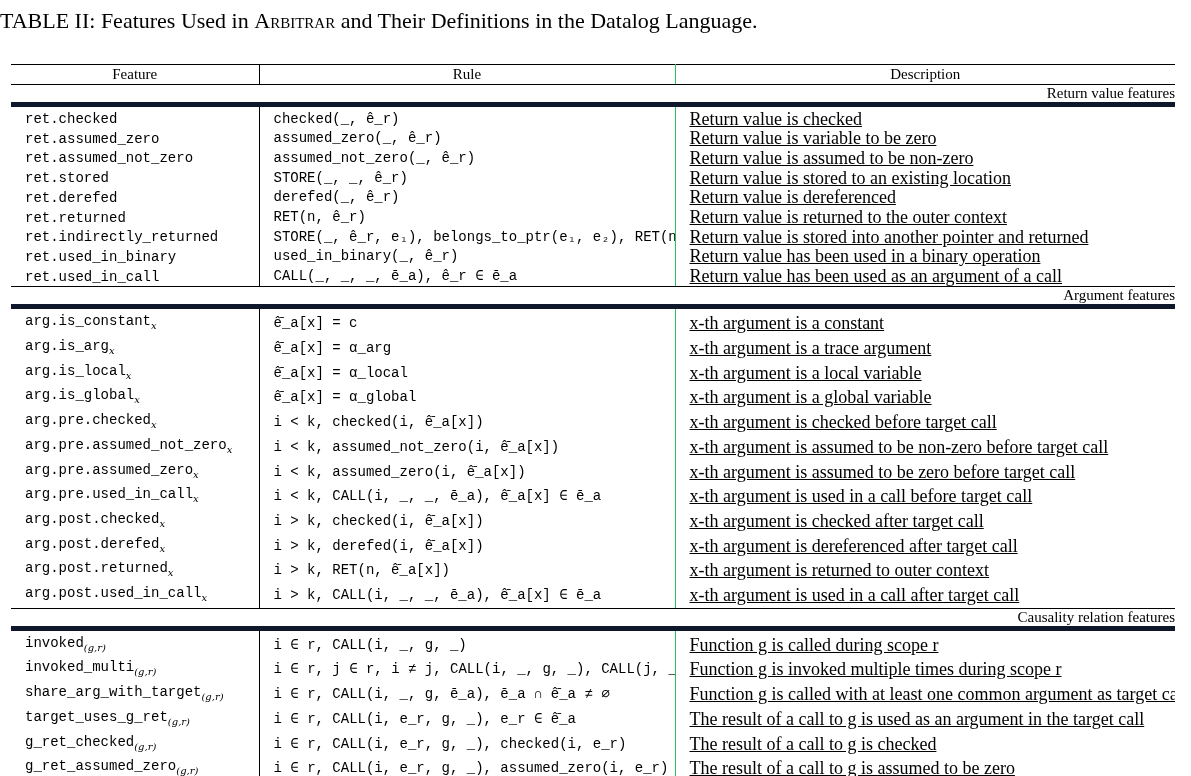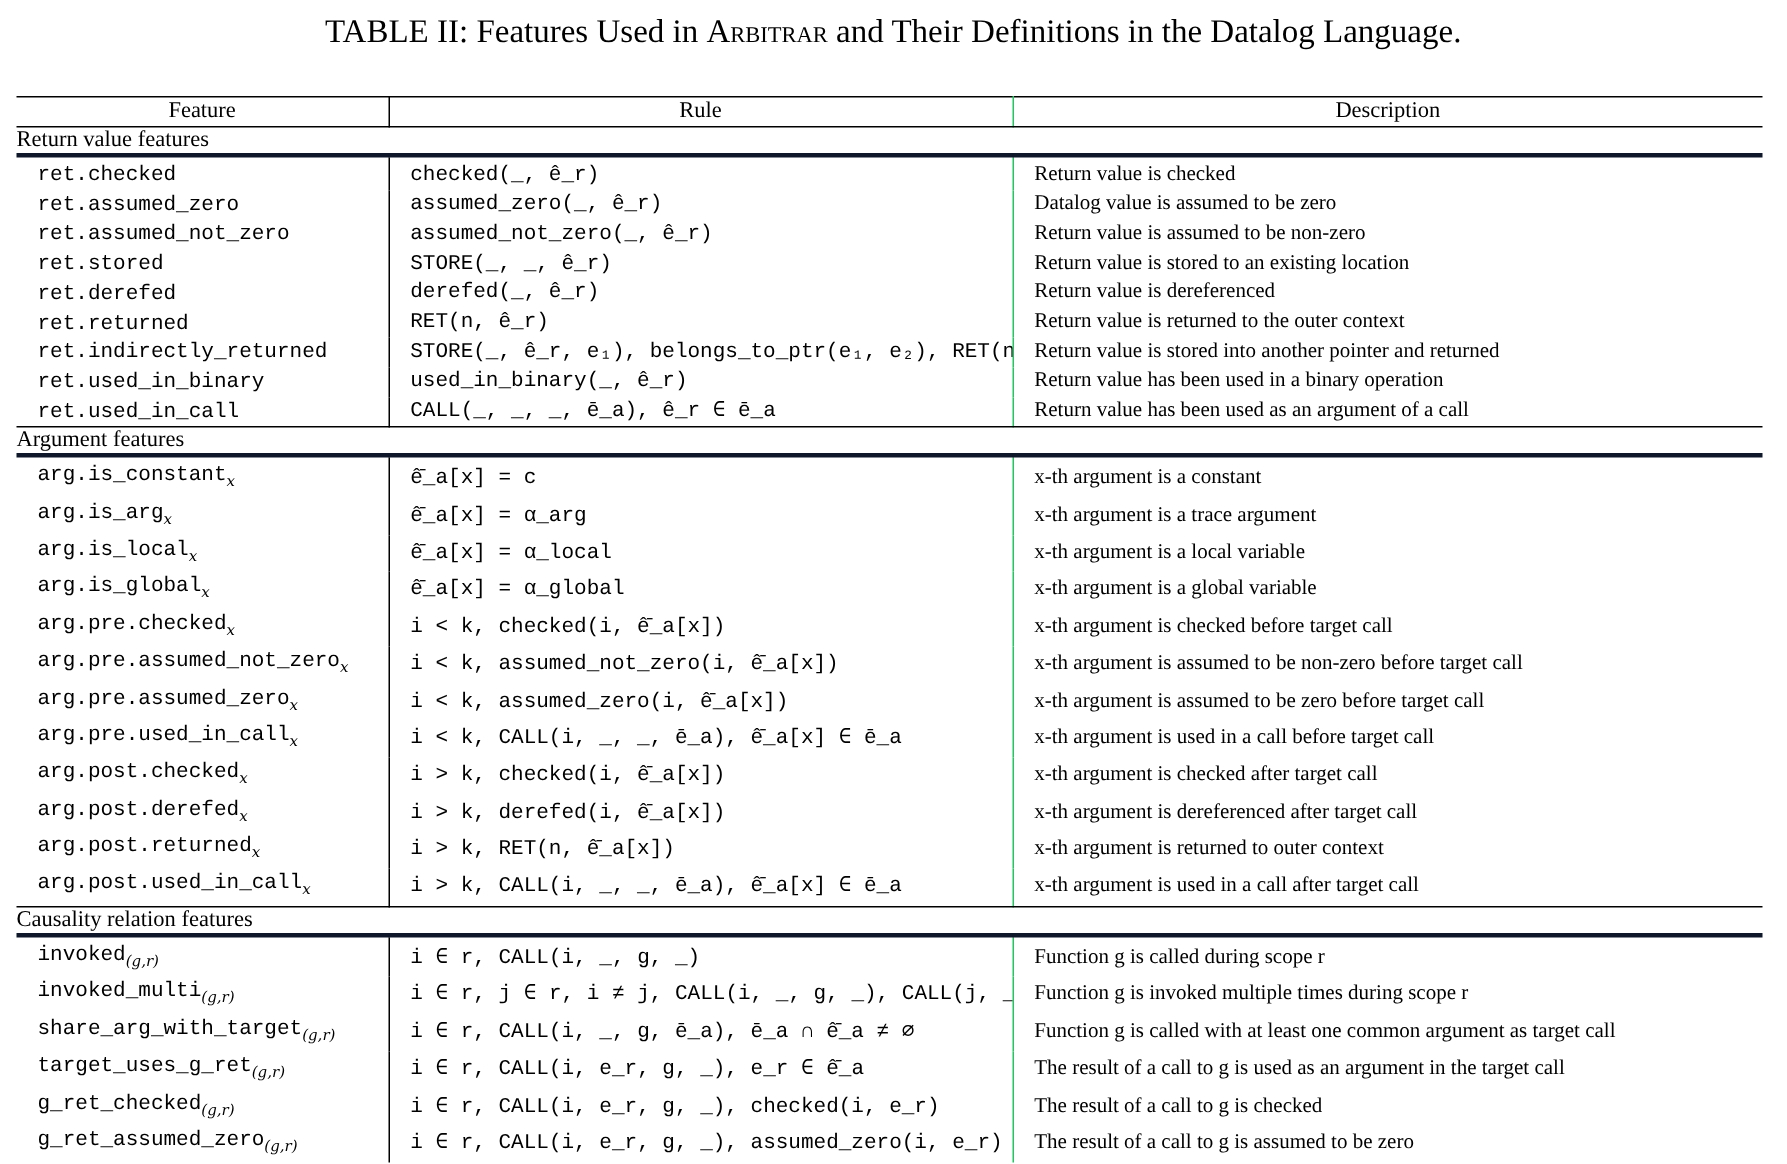--- a/index.html
+++ b/index.html
@@ -1,41 +1,41 @@
 <!DOCTYPE html>
 <html><head>
 <meta charset="utf-8">
 <style>
   html, body { margin: 0; padding: 0; background: #ffffff; }
   body {
     width: 1191px; height: 776px; overflow: hidden; position: relative;
     font-family: "Liberation Serif", "DejaVu Serif", serif; color: #000;
   }
   .caption {
-    position: absolute; left: 0; top: 8px; width: 1191px; text-align: center;
+    position: absolute; left: 0; top: 8px; width: 1191px; text-align: left;
     font-size: 22px; letter-spacing: 0px;
   }
   .caption .sc { font-variant: small-caps; }
   table.feat {
     position: absolute; left: 11px; top: 64px; width: 1164px;
     border-collapse: collapse; table-layout: fixed; font-size: 15px;
   }
   table.feat col.c1 { width: 248px; }
   table.feat col.c2 { width: 416px; }
   table.feat col.c3 { width: 500px; }
   table.feat td, table.feat th { padding: 0 0 0 14px; line-height: 18.7px; height: 18.7px; vertical-align: middle; white-space: nowrap; overflow: hidden; }
   table.feat th { font-weight: normal; text-align: center; padding: 0; height: 19px; margin-top: 16px; }
   tr.top th { border-top: 1.4px solid #000; border-bottom: 1px solid #000; }
-  tr.section td { text-align: left; padding: 0; border-bottom: 3px solid #0f172a; height: 17px; line-height: 17px; }
+  tr.section td { text-align: right; padding: 0; border-bottom: 5px solid #0f172a; height: 17px; line-height: 17px; }
   tr.last td { border-bottom: 1.4px solid #000; }
   .c-feat { border-right: 1px solid #000; }
   .c-rule { border-right: 1px solid #22c55e; }
   .mono { font-family: "Liberation Mono", "DejaVu Sans Mono", monospace; font-size: 14px; }
   .rule { font-family: "Liberation Mono", "DejaVu Sans Mono", monospace; font-size: 14px; }
-  .desc { font-size: 14px; }
+  .desc { font-size: 18px; text-decoration: underline; }
   .sub { font-family: "DejaVu Serif", serif; font-style: italic; font-size: 10px; vertical-align: -4px; }
   tr.first-in-sec td { padding-top: 2px; }
 </style>
 </head>
 <body>
 
 <div class="caption"><span>TABLE II: Features Used in </span><span class="sc">Arbitrar</span><span> and Their Definitions in the Datalog Language.</span></div>
 
 <table class="feat">
   <colgroup>
@@ -59,21 +59,21 @@
         <td class="c-rule">
           <div class="rule">checked(_, ê_r)</div>
         </td>
         <td class="desc">Return value is checked</td>
       </tr>
       <tr class="">
         <td class="c-feat"><span class="mono">ret.assumed_zero</span></td>
         <td class="c-rule">
           <div class="rule">assumed_zero(_, ê_r)</div>
         </td>
-        <td class="desc">Datalog value is assumed to be zero</td>
+        <td class="desc">Return value is variable to be zero</td>
       </tr>
       <tr class="">
         <td class="c-feat"><span class="mono">ret.assumed_not_zero</span></td>
         <td class="c-rule">
           <div class="rule">assumed_not_zero(_, ê_r)</div>
         </td>
         <td class="desc">Return value is assumed to be non-zero</td>
       </tr>
       <tr class="">
         <td class="c-feat"><span class="mono">ret.stored</span></td>

